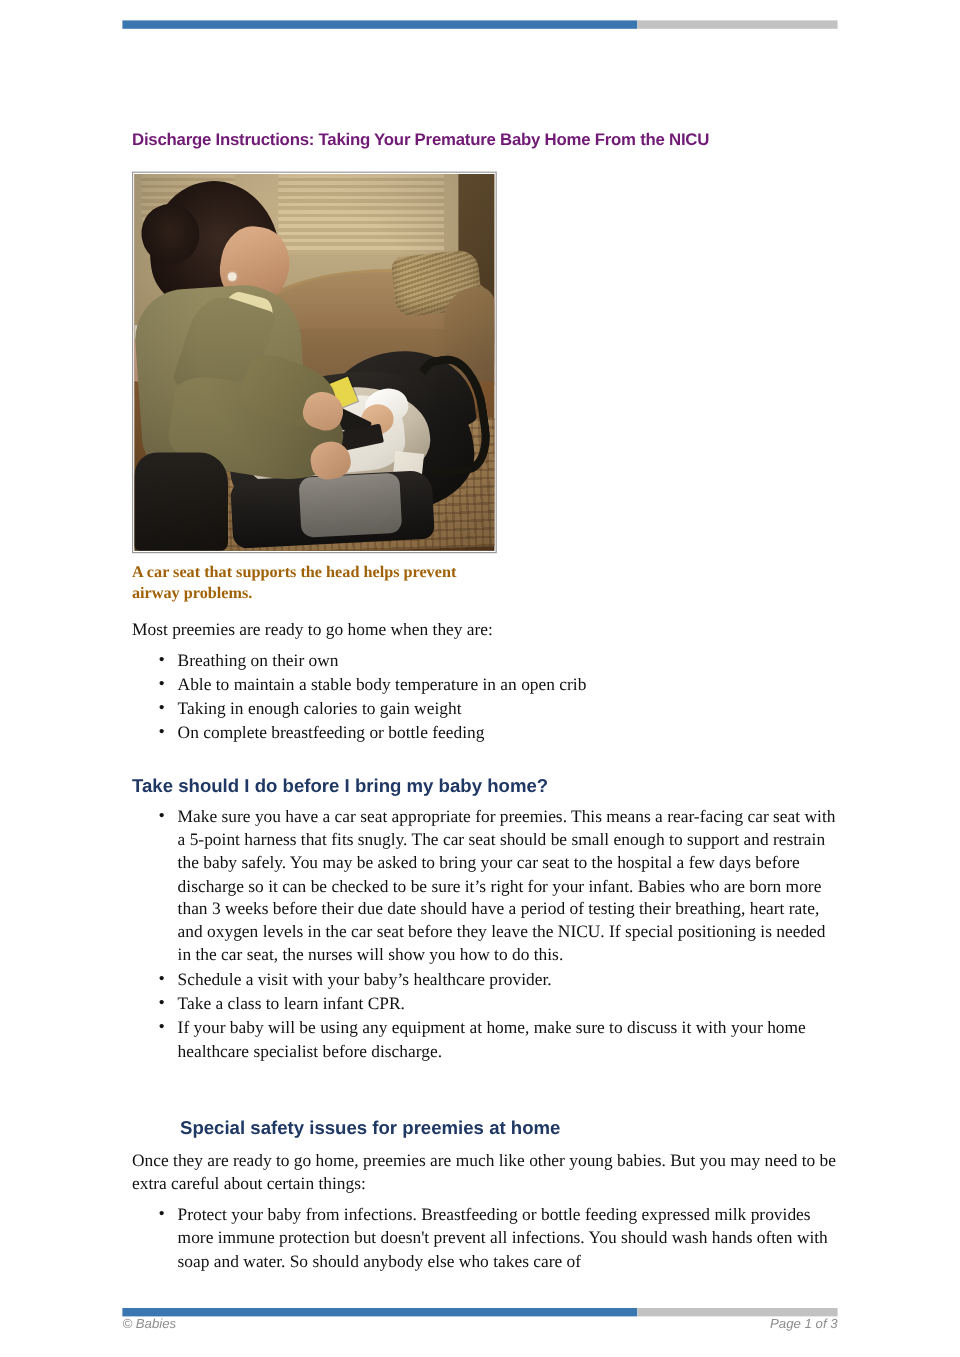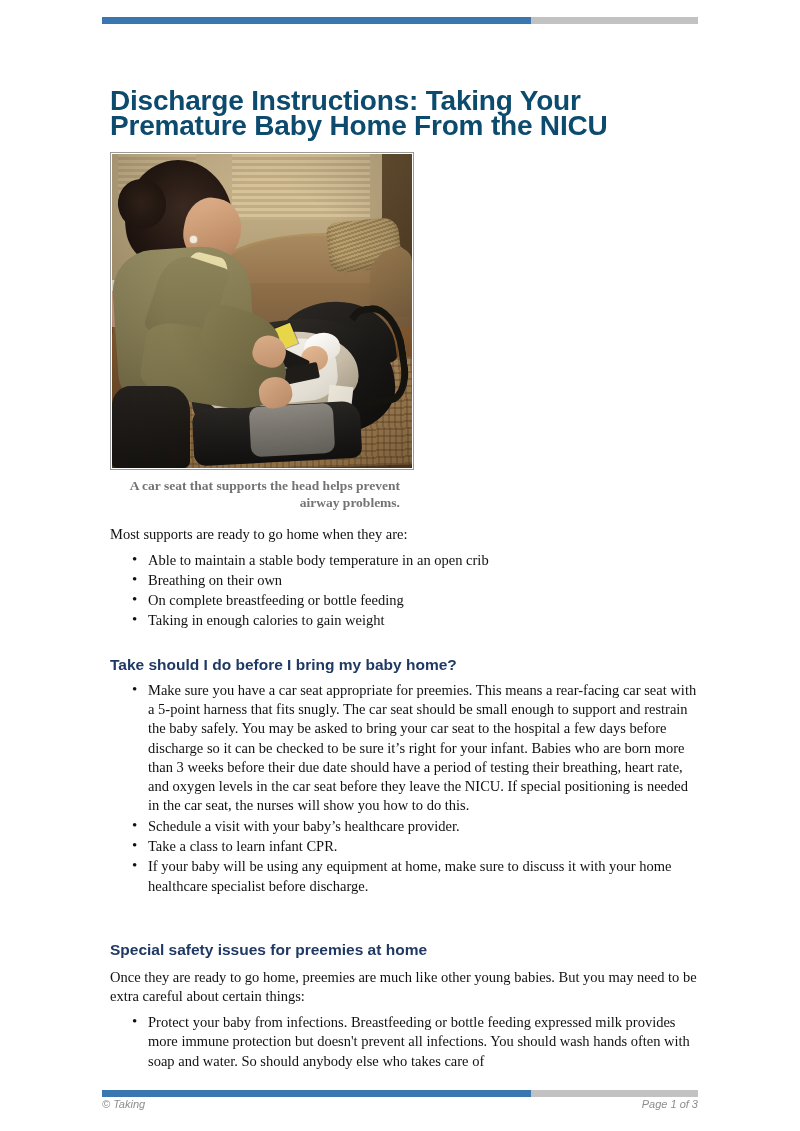--- a/index.html
+++ b/index.html
@@ -37,25 +37,25 @@
   
   .content {
     position: absolute;
     left: 110px;
     top: 88px;
     width: 590px;
   }
 
   h1.doc-title {
     font-family: "Liberation Sans", "DejaVu Sans", sans-serif;
-    font-size: 28px;
+    font-size: 14px;
     line-height: 25px;
     font-weight: bold;
-    color: #0c4a6e;
-    margin: 0 0 14px 0;
+    color: #701a75;
+    margin: 16px 0 14px 0;
     letter-spacing: -0.2px;
   }
 
   .figure { margin: 0 0 4px 0; }
   .figure-frame {
     width: 304px;
     height: 318px;
     border: 1px solid #9a9a9a;
     padding: 1px;
     background: #fff;
@@ -67,24 +67,23 @@
     height: 100%;
     overflow: hidden;
     background: #8a6f4c;
   }
 
   figcaption.caption {
     font-family: "Liberation Serif", "DejaVu Serif", serif;
     font-weight: bold;
     font-size: 13.5px;
     line-height: 16.5px;
-    color: #737373;
+    color: #a16207;
     margin: 8px 0 0 0;
     width: 290px;
-    text-align: right;
   }
 
   p.body-text {
     font-size: 14.5px;
     line-height: 19.5px;
     color: #111;
     margin: 14px 0 0 0;
   }
 
   h2.section-title {
@@ -455,49 +454,49 @@
           <div class="ph-layer w-hand1"></div>
           <div class="ph-layer w-hand2"></div>
           <div class="ph-layer w-pants"></div>
 
           <div class="ph-layer photo-vignette"></div>
         </div>
       </div>
       <figcaption class="caption">A car seat that supports the head helps prevent airway problems.</figcaption>
     </figure>
 
-    <p class="body-text">Most supports are ready to go home when they are:</p>
+    <p class="body-text">Most preemies are ready to go home when they are:</p>
 
     <ul class="bullets tight">
+      <li>Breathing on their own</li>
       <li>Able to maintain a stable body temperature in an open crib</li>
-      <li>Breathing on their own</li>
+      <li>Taking in enough calories to gain weight</li>
       <li>On complete breastfeeding or bottle feeding</li>
-      <li>Taking in enough calories to gain weight</li>
     </ul>
 
     <h2 class="section-title">Take should I do before I bring my baby home?</h2>
 
     <ul class="bullets">
       <li>Make sure you have a car seat appropriate for preemies. This means a rear-facing car seat with a 5-point harness that fits snugly. The car seat should be small enough to support and restrain the baby safely. You may be asked to bring your car seat to the hospital a few days before discharge so it can be checked to be sure it’s right for your infant. Babies who are born more than 3 weeks before their due date should have a period of testing their breathing, heart rate, and oxygen levels in the car seat before they leave the NICU. If special positioning is needed in the car seat, the nurses will show you how to do this.</li>
       <li>Schedule a visit with your baby’s healthcare provider.</li>
       <li>Take a class to learn infant CPR.</li>
       <li>If your baby will be using any equipment at home, make sure to discuss it with your home healthcare specialist before discharge.</li>
     </ul>
 
-    <h2 class="section-title" style="margin-top:44px;">Special safety issues for preemies at home</h2>
+    <h2 class="section-title" style="margin-top:44px;margin-left:40px;">Special safety issues for preemies at home</h2>
 
     <p class="body-text" style="margin-top:8px;">Once they are ready to go home, preemies are much like other young babies. But you may need to be extra careful about certain things:</p>
 
     <ul class="bullets tight" style="">
       <li>Protect your baby from infections. Breastfeeding or bottle feeding expressed milk provides more immune protection but doesn't prevent all infections. You should wash hands often with soap and water. So should anybody else who takes care of</li>
     </ul>
 
   </div>
 
   <div class="rule" id="footer-rule">
     <div class="seg-blue" style="width:72%;background:#3a76b0;"></div>
     <div class="seg-gray" style="background:#c2c2c2;"></div>
   </div>
 
-  <div class="footer-text" id="footer-copyright">© Taking</div>
+  <div class="footer-text" id="footer-copyright">© Babies</div>
   <div class="footer-text" id="footer-pagenum">Page 1 of 3</div>
 
 </div>
 
 </body></html>

